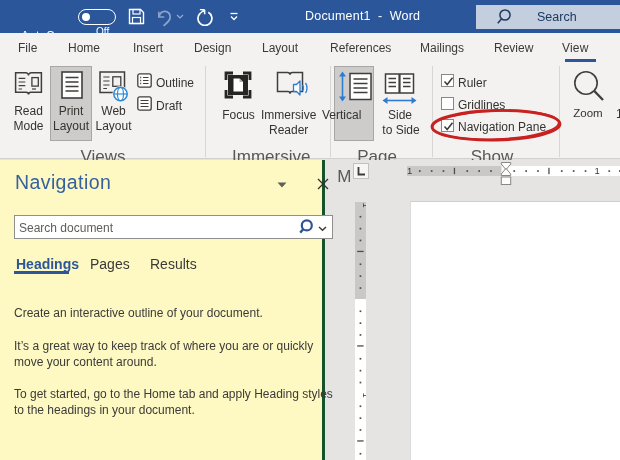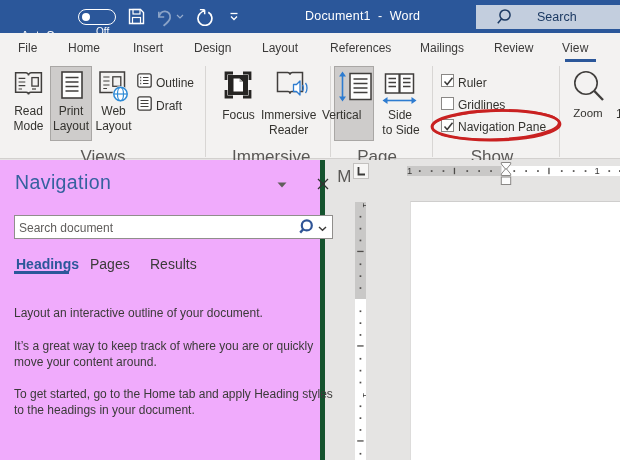--- a/index.html
+++ b/index.html
@@ -25,21 +25,21 @@
 
 #ribbon { position:absolute; left:0; top:63px; width:620px; height:96px; background:#f3f2f1; border-bottom:1px solid #d2d0ce; }
 .gdiv { position:absolute; top:3px; height:91px; width:1px; background:#d8d6d4; }
 .glabel { position:absolute; font-size:17px; color:#5a5856; top:84px; text-align:center; }
 .sel { background:#cecccb; outline:1px solid #a9a7a5; }
 .smalltxt { position:absolute; font-size:12px; color:#34332f; }
 .cb { position:absolute; width:13px; height:13px; background:#fff; border:1px solid #8a8886; }
 .cbl { position:absolute; left:458px; font-size:12px; color:#34332f; }
 
 
-#navpane { position:absolute; left:0; top:160px; width:325px; height:300px; background:#f0abfc; border-right:5px solid #14532d; }
+#navpane { position:absolute; left:0; top:160px; width:325px; height:300px; background:#fef9c3; border-right:3px solid #14532d; }
 #navtitle { position:absolute; left:15px; top:11px; font-size:19.5px; letter-spacing:0.4px; color:#35619f; }
 #navsearch { position:absolute; left:14px; top:55px; width:319px; height:24px; background:#fff; border:1px solid #908e8c; }
 #navsearchtxt { position:absolute; left:4px; top:5px; font-size:12px; color:#5f5d5b; }
 .ntab { position:absolute; top:96px; font-size:14px; color:#3b3a39; }
 #headline { position:absolute; left:14px; top:111px; width:55px; height:3px; background:#2b579a; }
 .bodytxt { position:absolute; left:14px; font-size:12px; color:#3b3a39; white-space:nowrap; }
 
 
 #docarea { position:absolute; left:350px; top:160px; width:270px; height:300px; background:#e5e4e3; }
 #page { position:absolute; left:60px; top:41px; width:210px; height:259px; background:#fff; border-top:1px solid #cfcecd; border-left:1px solid #dddcdb; }
@@ -220,21 +220,21 @@
       <path d="M5.2 11.3 L2.2 14.6" stroke="#2f5496" stroke-width="2.4"></path>
     </svg>
     <svg class="abs" style="left:303px;top:10px" width="9" height="6" viewBox="0 0 9 6">
         <path d="M1 1 L4.5 4.3 L8 1" fill="none" stroke="#3b3a39" stroke-width="1.4"></path>
       </svg>
   </div>
   <div class="ntab" style="left:16px;font-weight:bold;color:#2b579a">Headings</div>
   <div class="ntab" style="left:90px">Pages</div>
   <div class="ntab" style="left:150px">Results</div>
   <div id="headline"></div>
-  <div class="bodytxt" style="top:146px">Layout an interactive outline of your document.</div>
+  <div class="bodytxt" style="top:146px">Create an interactive outline of your document.</div>
   <div class="bodytxt" style="top:179px">It’s a great way to keep track of where you are or quickly</div>
   <div class="bodytxt" style="top:195px">move your content around.</div>
   <div class="bodytxt" style="top:227px">To get started, go to the Home tab and apply Heading styles</div>
   <div class="bodytxt" style="top:243px">to the headings in your document.</div>
 </div>
 
 <div id="docarea">
   <div id="page"></div>
   <div id="lbox">
     <svg width="14" height="14" viewBox="0 0 14 14">

